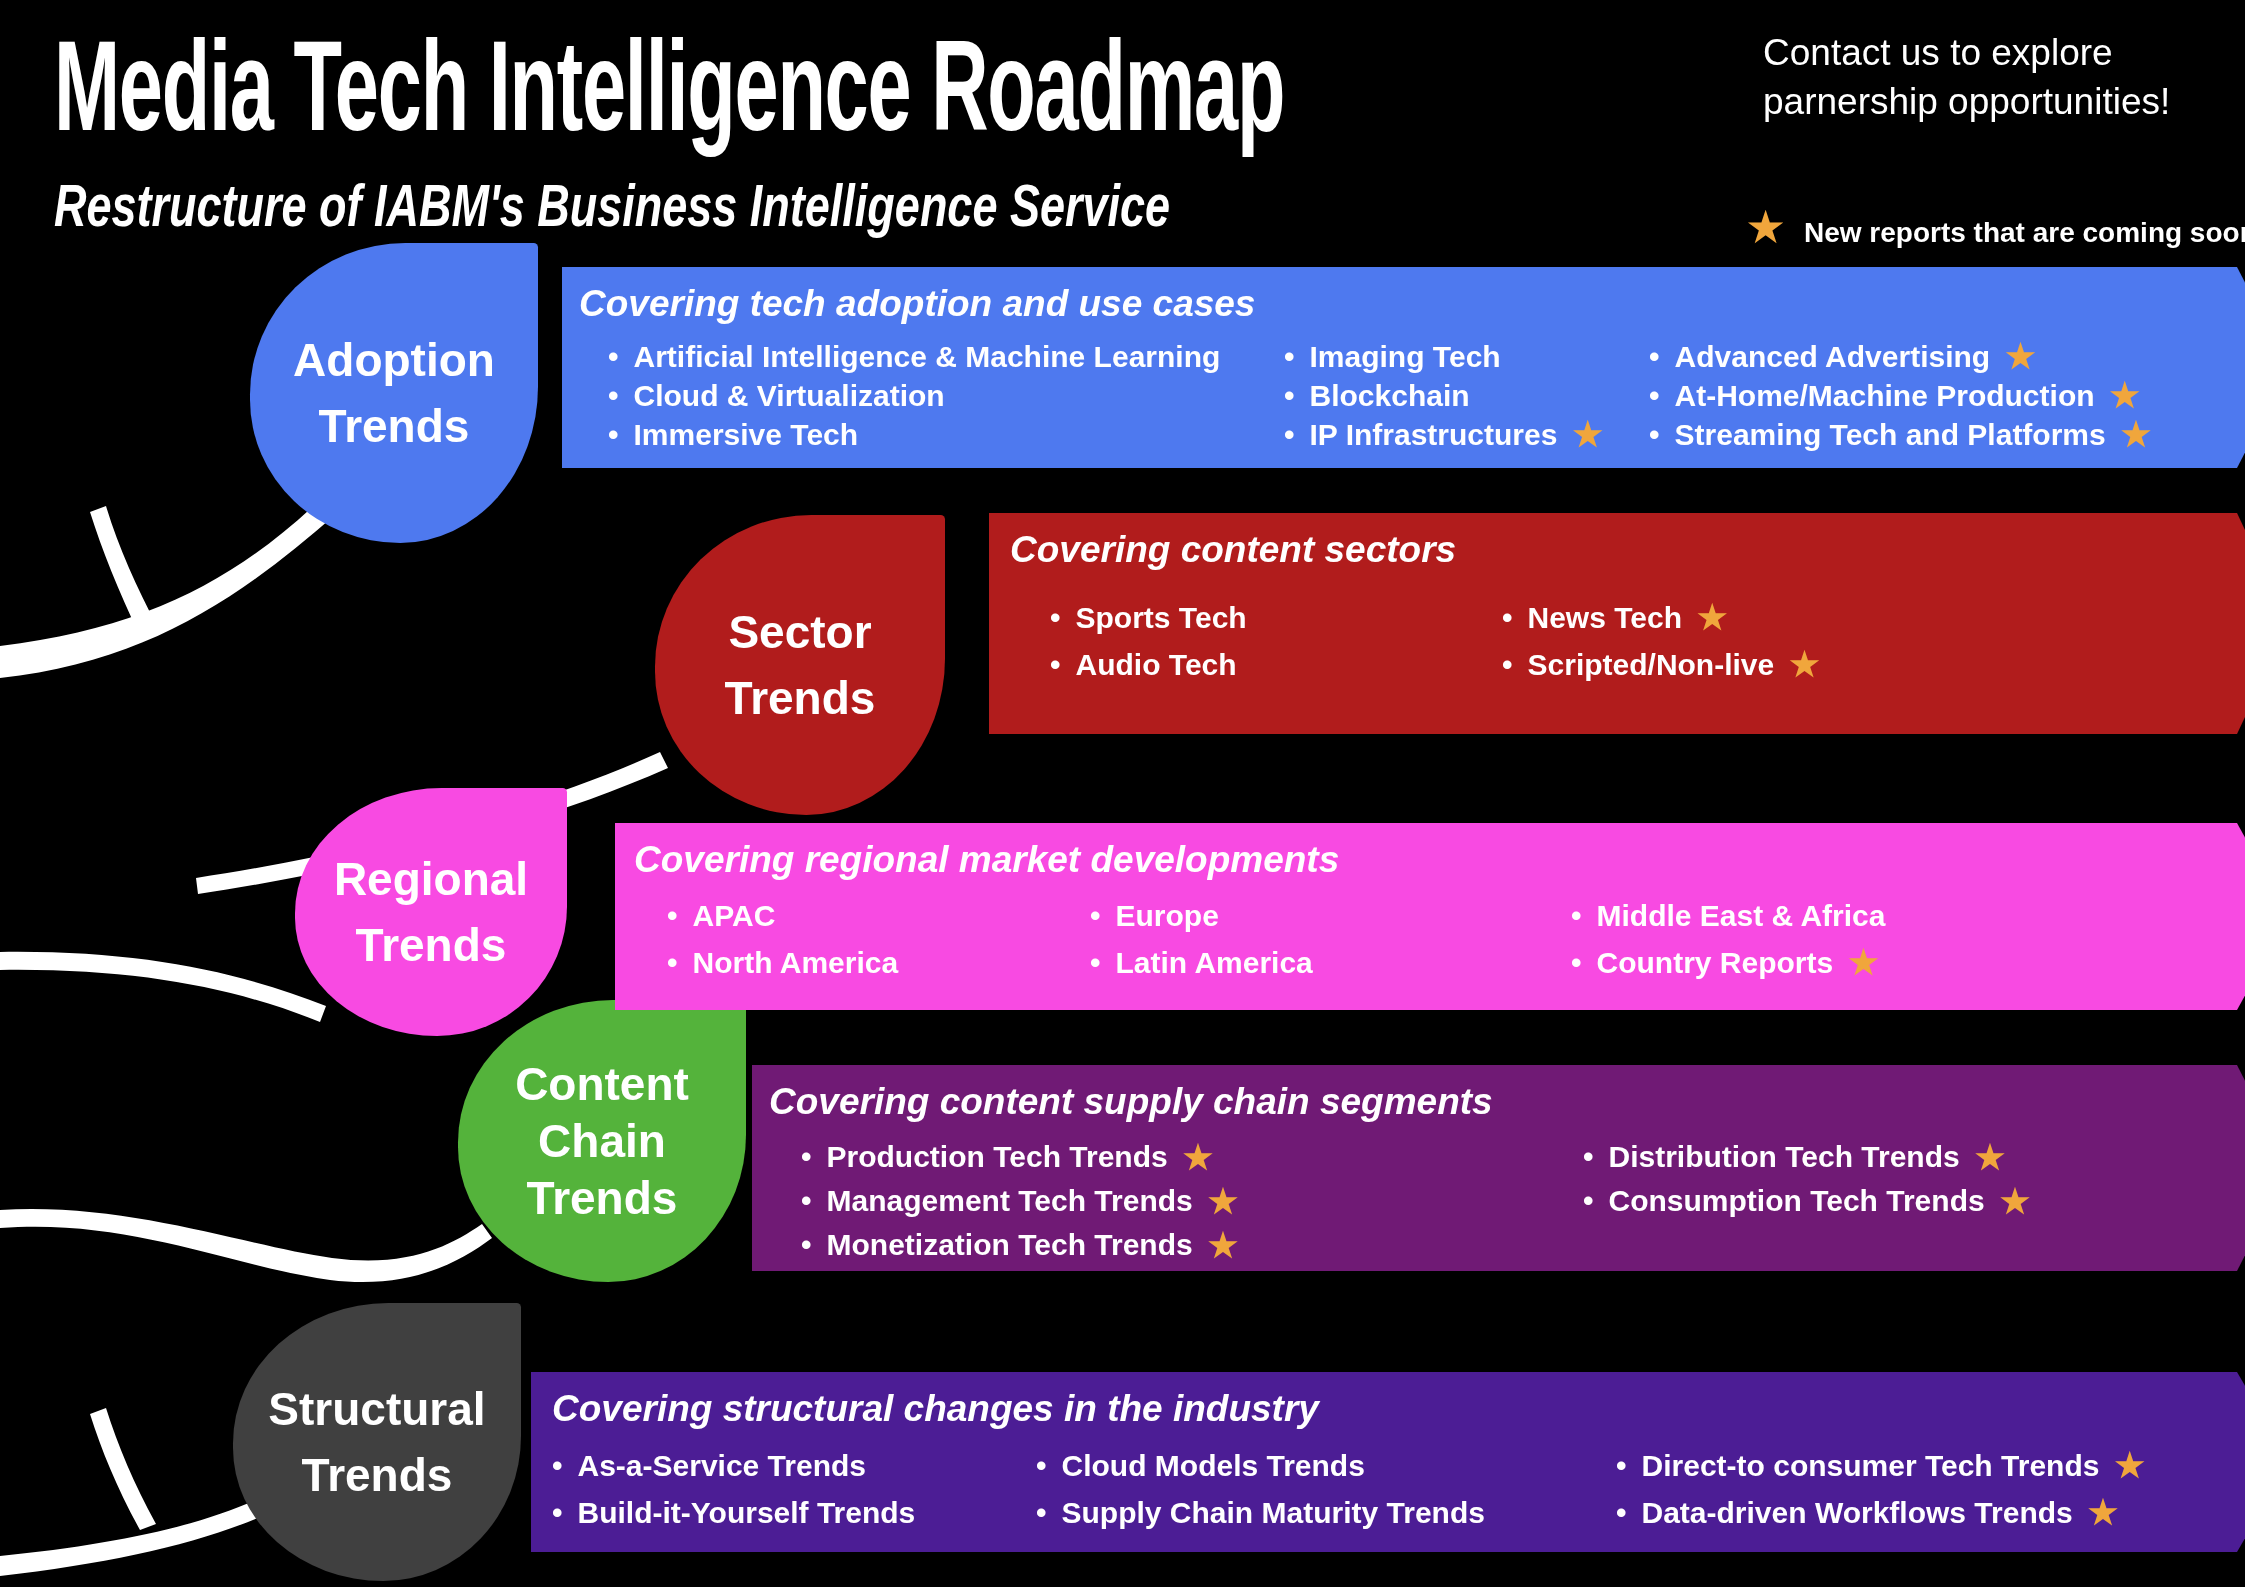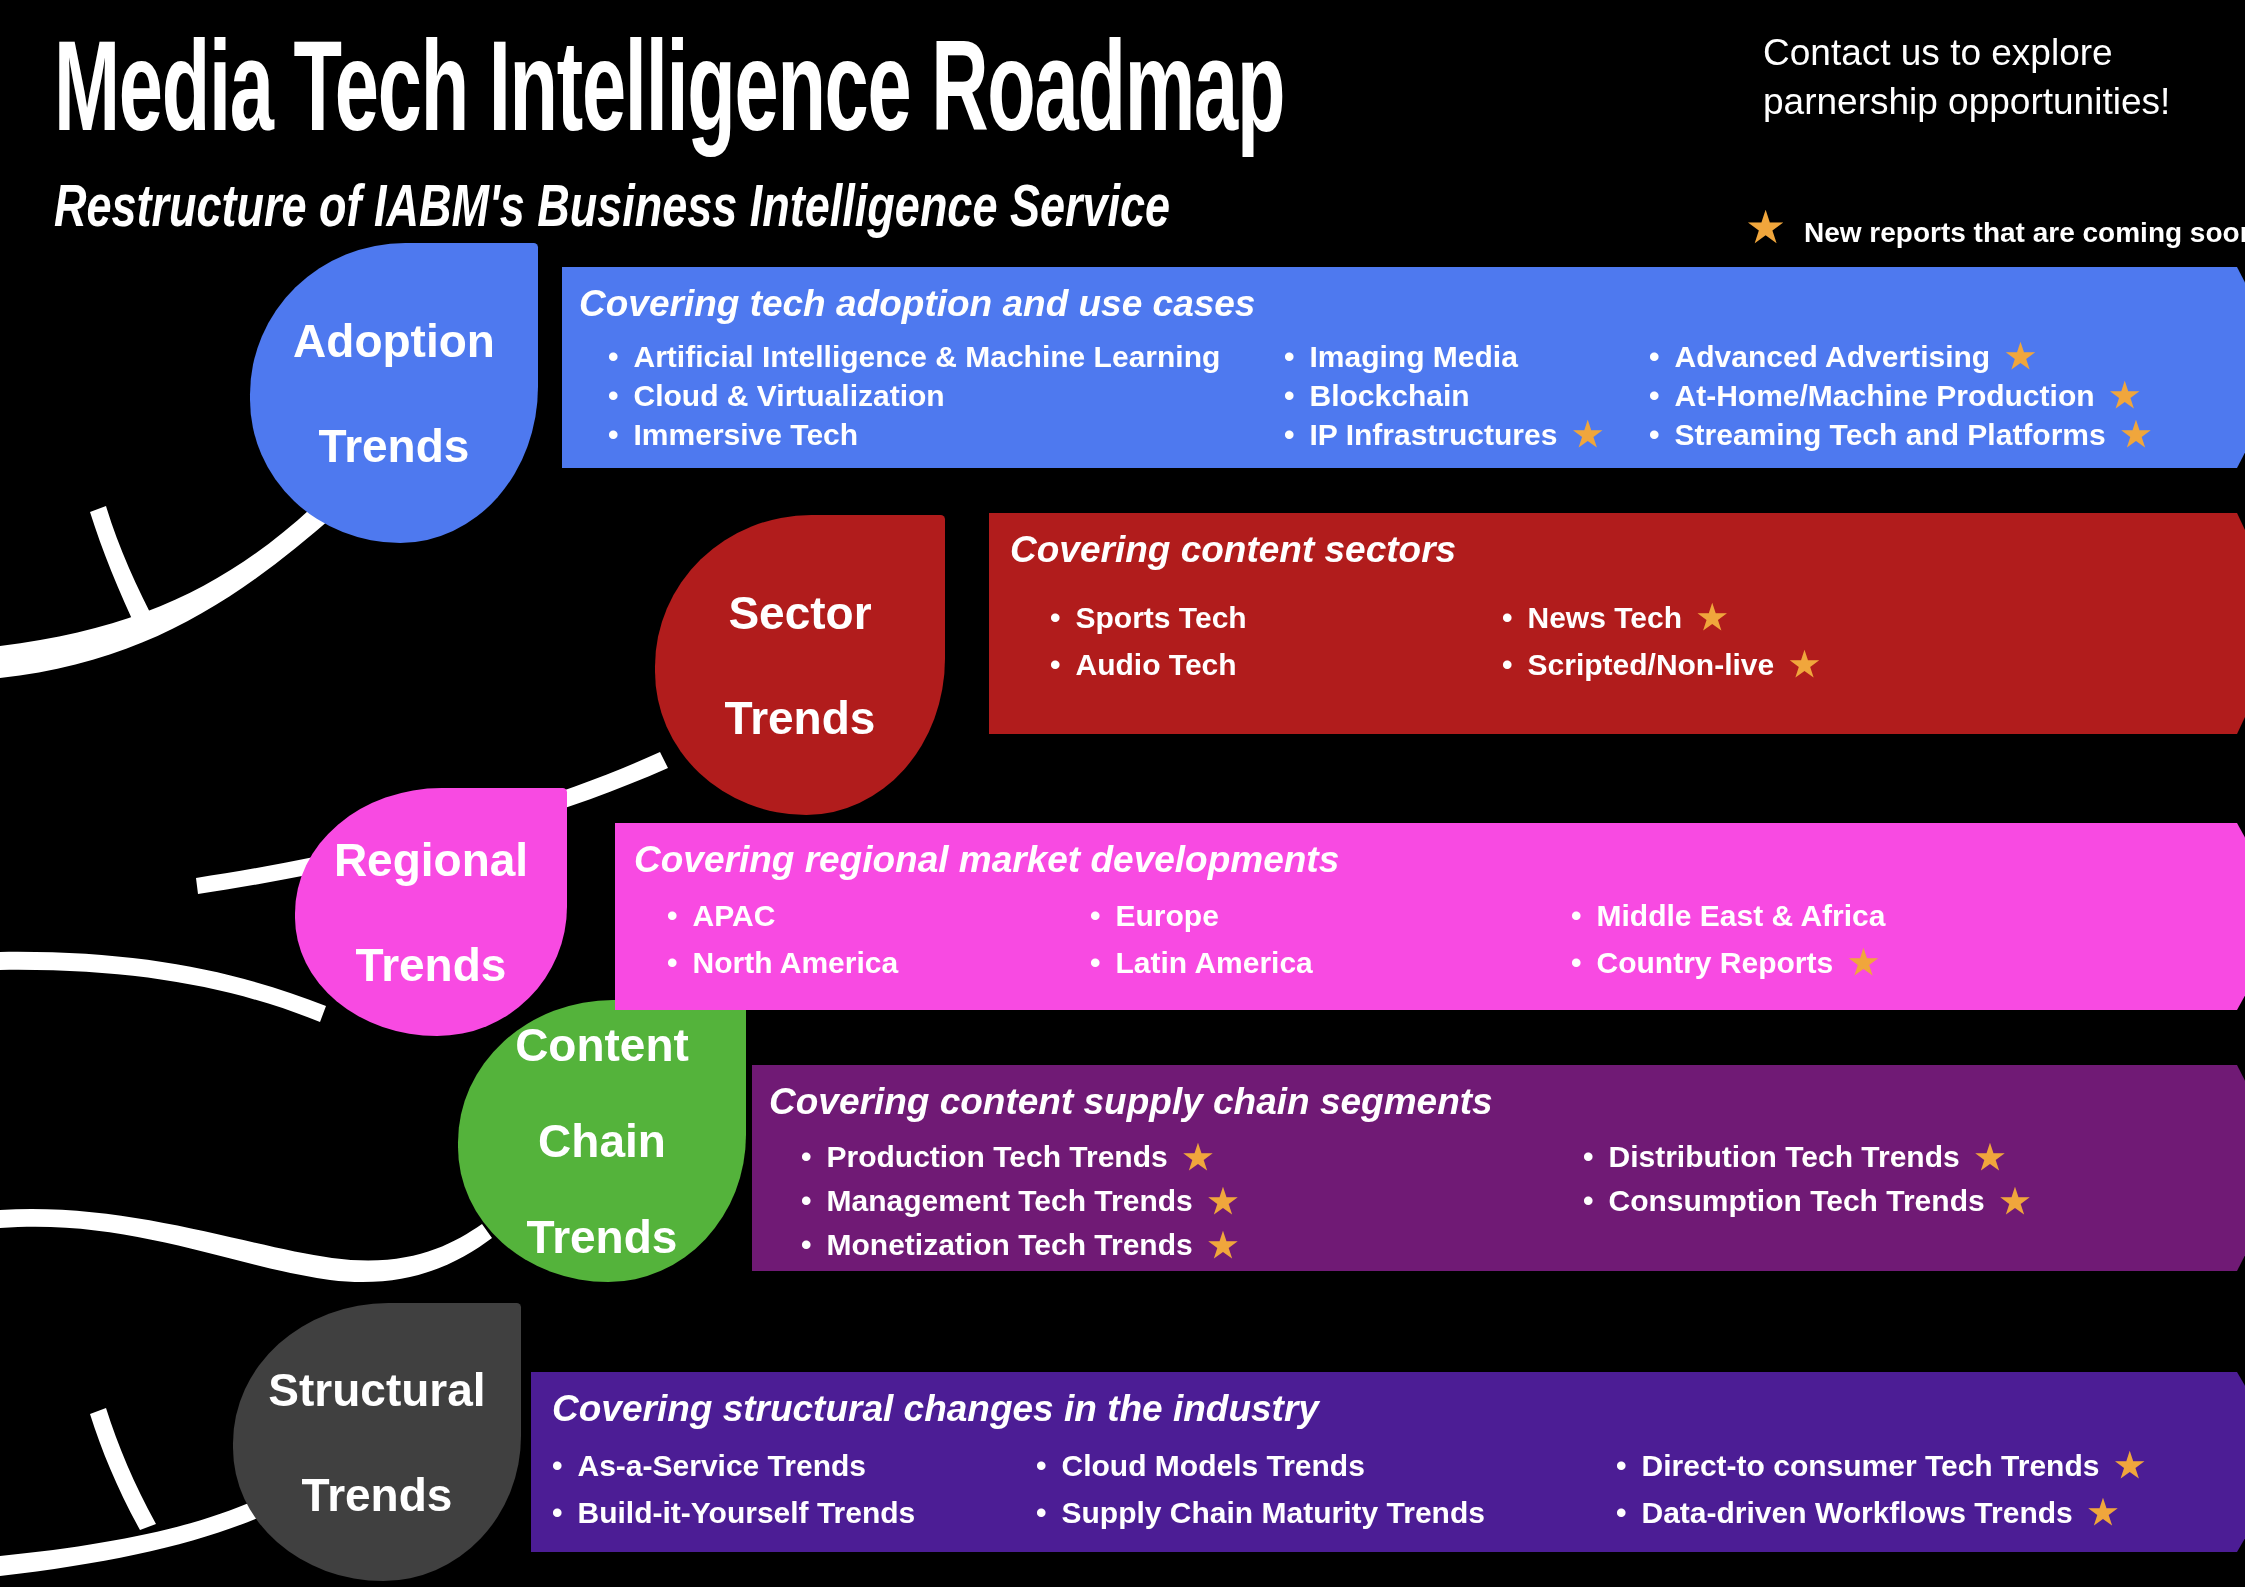--- a/index.html
+++ b/index.html
@@ -18,21 +18,21 @@
   .legend-star{position:absolute;left:1745px;top:204px;font-size:46px;line-height:1;color:#F0A63C;}
   .legend-text{position:absolute;left:1804px;top:217px;font-size:28px;font-weight:bold;
                line-height:32px;white-space:nowrap;}
 
   
   .branches{position:absolute;left:0;top:0;}
 
   
   .leaf{position:absolute;display:flex;flex-direction:column;justify-content:center;
         align-items:center;text-align:center;font-weight:bold;font-size:46px;
-        border-radius:62% 5px 55% 60% / 58% 5px 60% 55%;gap:39px;}
+        border-radius:62% 5px 55% 60% / 58% 5px 60% 55%;}
   .leaf .leaf-line{line-height:66px;white-space:nowrap;}
   #leaf-adoption{left:250px;top:243px;width:288px;height:300px;}
   #leaf-sector{left:655px;top:515px;width:290px;height:300px;}
   #leaf-regional{left:295px;top:788px;width:272px;height:248px;}
   #leaf-content{left:458px;top:1000px;width:288px;height:282px;}
   #leaf-content .leaf-line{line-height:57px;}
   #leaf-structural{left:233px;top:1303px;width:288px;height:278px;}
 
   
   .banner{position:absolute;
@@ -137,21 +137,21 @@
           <span>Cloud &amp; Virtualization</span>
         </div>
         <div class="item">
           <span class="blt">•</span>
           <span>Immersive Tech</span>
         </div>
       </div>
     <div class="col c1">
         <div class="item">
           <span class="blt">•</span>
-          <span>Imaging Media</span>
+          <span>Imaging Tech</span>
         </div>
         <div class="item">
           <span class="blt">•</span>
           <span>Blockchain</span>
         </div>
         <div class="item">
           <span class="blt">•</span>
           <span>IP Infrastructures</span>
           <span class="star">★</span>
         </div>

